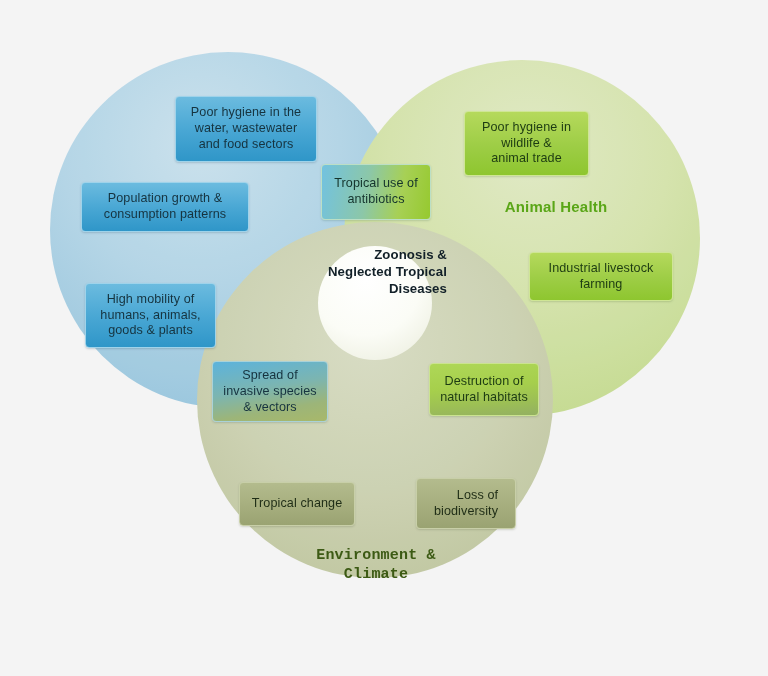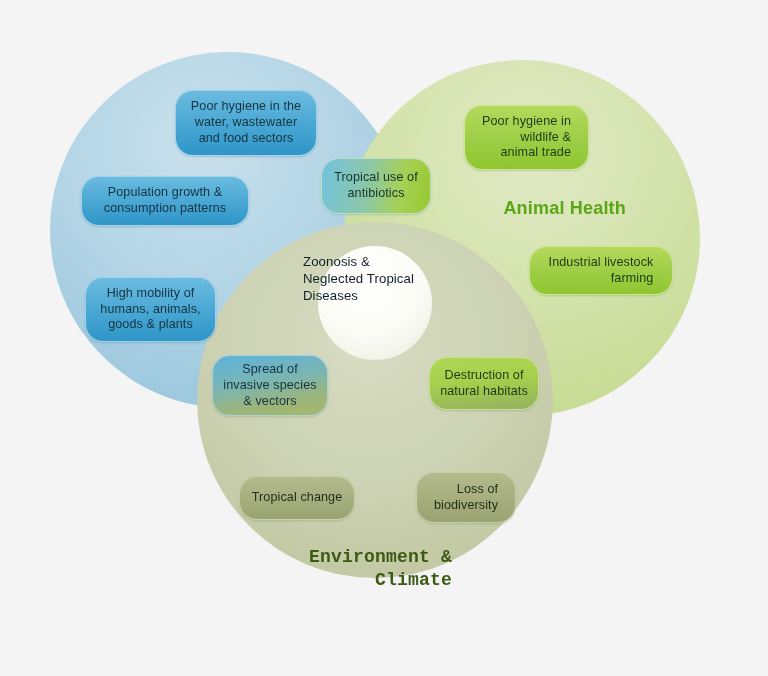--- a/index.html
+++ b/index.html
@@ -20,43 +20,43 @@
   #venn-svg {
     position: absolute;
     left: 0; top: 0;
     width: 768px;
     height: 676px;
   }
   .node {
     position: absolute;
     box-sizing: border-box;
     text-align: center;
-    border-radius: 18px;
+    border-radius: 4px;
     color: #16333f;
     font-size: 12.6px;
     line-height: 1.27;
     padding: 7px 9px;
     display: flex;
     align-items: center;
     justify-content: center;
     letter-spacing: .1px;
+    margin-top: 6px;
   }
   
   .fill-blue {
     background: linear-gradient(180deg, #6bbbdf 0%, #49a7d4 52%, #2f96c8 100%);
     border: 1px solid #9fd3ea;
     color: #16333f;
     box-shadow: 0 1px 2px rgba(30,70,95,.22);
   }
   .fill-green {
     background: linear-gradient(180deg, #b5d95c 0%, #9dcd45 55%, #8ec62f 100%);
     border: 1px solid #cfe695;
     color: #1d3b12;
     box-shadow: 0 1px 2px rgba(60,90,30,.2);
-    text-align: right;
   }
   .fill-olive {
     background: linear-gradient(180deg, #b3bb8d 0%, #a6ae7e 55%, #9aa372 100%);
     border: 1px solid #c8cfa8;
     color: #1f2d16;
     box-shadow: 0 1px 2px rgba(70,80,45,.2);
   }
   .fill-blue-green {
     background: linear-gradient(100deg, #72c2e0 0%, #8cc7a8 42%, #a7d055 72%, #96c92f 100%);
     border: 1px solid #bcdfc5;
@@ -71,40 +71,39 @@
   }
   .fill-green-olive {
     background: linear-gradient(175deg, #aed757 0%, #a6cf4c 45%, #9cbf55 75%, #93b062 100%);
     border: 1px solid #cbe391;
     color: #1d3b12;
     box-shadow: 0 1px 2px rgba(60,90,40,.2);
   }
   
   .heading {
     position: absolute;
-    text-align: right;
+    text-align: center;
     font-weight: bold;
-    font-size: 18px;
+    font-size: 15px;
     letter-spacing: .2px;
     line-height: 1.28;
     white-space: pre-line;
   }
   #heading-people   { color: #1277b0; }
   #heading-animal   { color: #5aa617; }
   #heading-env      { color: #3c5a14; font-family: Liberation Mono, monospace; }
   
   #center-label {
     position: absolute;
-    text-align: left;
+    text-align: right;
     color: #122028;
-    font-weight: normal;
+    font-weight: bold;
     font-size: 13.2px;
     line-height: 1.3;
     letter-spacing: .1px;
-    margin-top: 7px;
   }
   #center-label .ctr-line2 { margin-top: 9px; }
 </style>
 </head>
 <body>
 
 <div id="stage">
 
   <svg id="venn-svg" viewBox="0 0 768 676" xmlns="http://www.w3.org/2000/svg">
     <defs>

